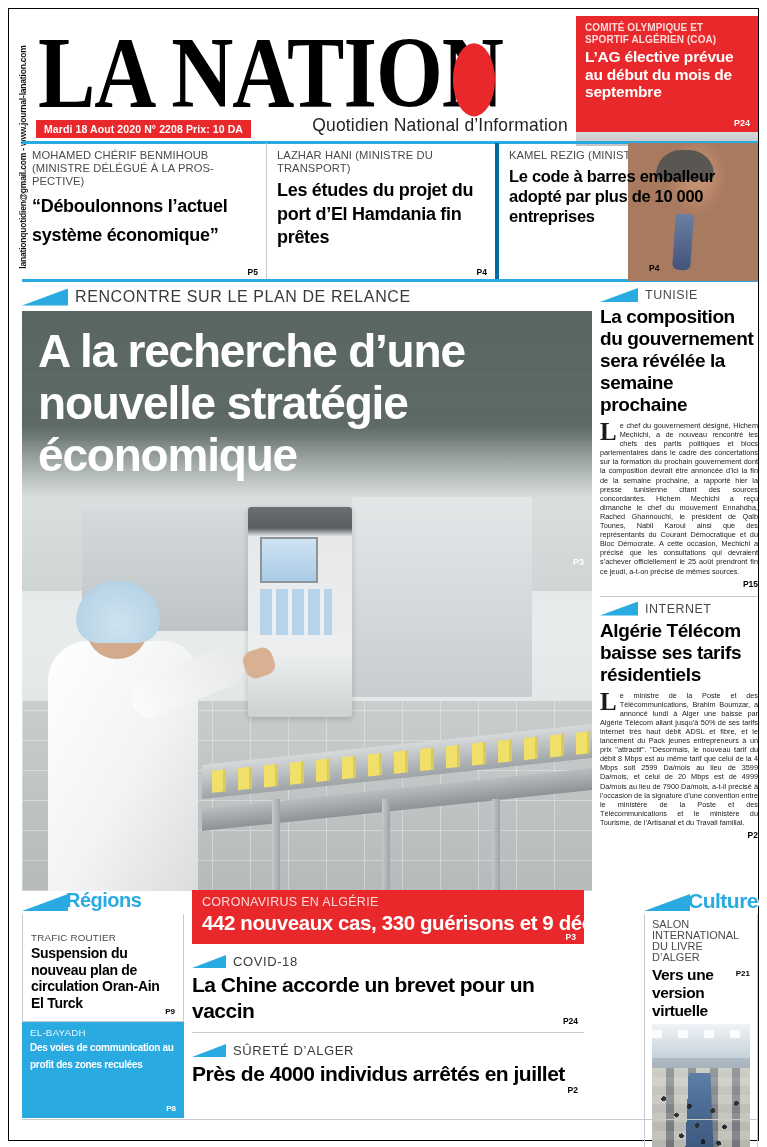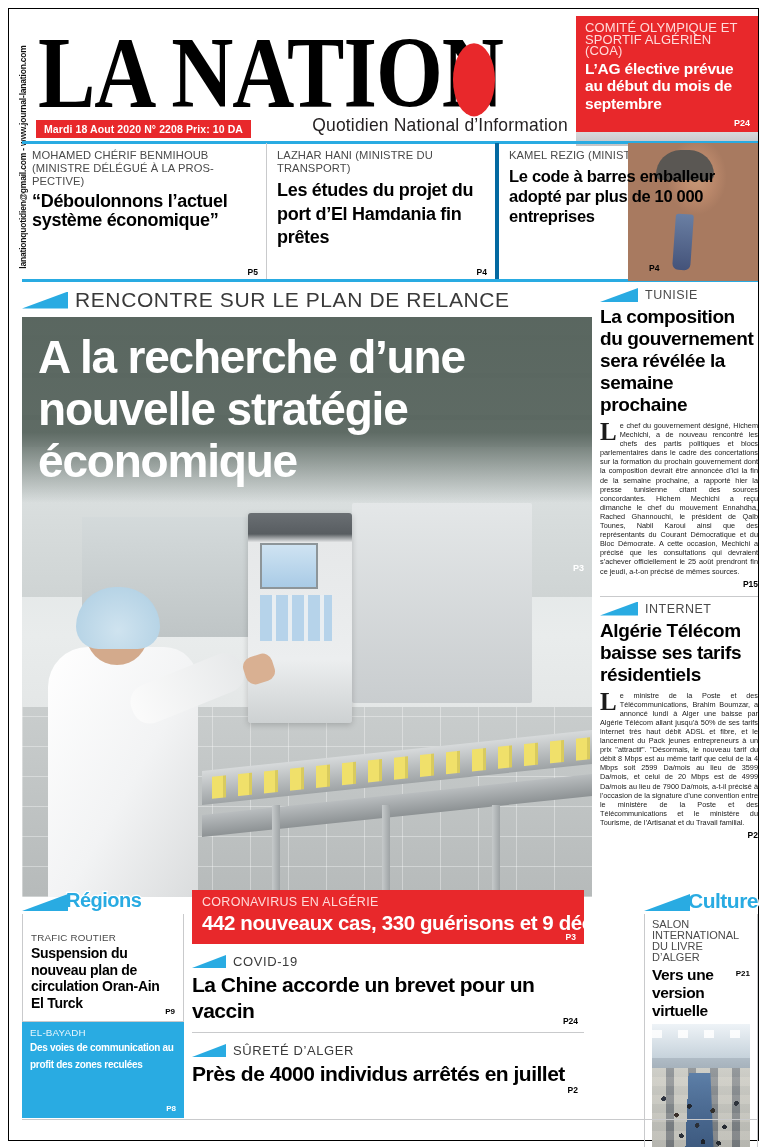--- a/index.html
+++ b/index.html
@@ -80,22 +80,22 @@
     white-space:nowrap;
   }
 
   
   .coa {
     position:absolute; left:576px; top:16px; width:182px; height:116px;
     background:#e8282b; color:#fff;
     padding:6px 8px 4px 9px;
   }
   .coa .kicker {
-    font-size:13px; line-height:11.5px; letter-spacing:0.1px;
-    color:#ffdad9; font-weight:normal;
+    font-size:10px; line-height:11.5px; letter-spacing:0.1px;
+    color:#ffdad9; font-weight:bold;
   }
   .coa .ttl {
     font-size:15.5px; line-height:17.5px; font-weight:bold;
     margin-top:3px; letter-spacing:-0.2px;
   }
   .coa .pg {
     position:absolute; right:8px; bottom:4px;
     font-size:9px; font-weight:bold;
   }
   .coa-photo {
@@ -124,21 +124,21 @@
   .t3 { left:477px; width:259px; overflow:hidden; }
   .teaser .kicker {
     font-size:11.2px; line-height:13px; color:#4a4a4a;
     letter-spacing:0.1px;
   }
   .teaser .ttl {
     font-weight:bold; color:#000;
     letter-spacing:-0.3px;
     margin-top:4px;
   }
-  .t1 .ttl { font-size:18px; line-height:19px; }
+  .t1 .ttl { font-size:18px; line-height:29px; }
   .t2 .ttl { font-size:18px; line-height:23.5px; }
   .t3 .ttl { font-size:16.5px; line-height:20px; position:relative; z-index:3;}
   .teaser .pg {
     position:absolute; font-size:8.5px; font-weight:bold; color:#000;
   }
   .t1 .pg { right:8px; bottom:4px; }
   .t2 .pg { right:8px; bottom:4px; }
   .t3 .pg { left:150px; bottom:8px; z-index:4;}
   .rezig-photo {
     position:absolute; right:-2px; top:-3px; width:132px; height:141px;
@@ -168,21 +168,21 @@
   }
   .flag { display:flex; align-items:center; gap:7px; }
   .tri {
     width:46px; height:17px; background:#29abe2;
     clip-path:polygon(0% 100%, 100% 0%, 100% 100%);
     flex:none;
   }
   .tri.sm { width:38px; height:14px; }
   .tri.xs { width:34px; height:13px; }
   .flag .lbl {
-    font-size:21px; color:#3a3a3a; letter-spacing:0.6px;
+    font-size:16px; color:#3a3a3a; letter-spacing:0.6px;
     white-space:nowrap;
   }
   .lead-photo {
     position:relative; margin-top:5px;
     width:570px; height:580px;
     overflow:hidden;
     background:#e9ebec;
   }
   
   .fac-bg {
@@ -568,21 +568,21 @@
     <div class="center-col">
       <div class="corona">
         <div class="kicker">CORONAVIRUS EN ALGÉRIE</div>
         <div class="ttl">442 nouveaux cas, 330 guérisons et 9 décès</div>
         <div class="pg">P3</div>
       </div>
 
       <div class="cbox">
         <div class="flag">
           <span class="tri xs"></span>
-          <span class="lbl" style="font-size:13px">COVID-19</span>
+          <span class="lbl" style="font-size:13px">COVID-18</span>
         </div>
         <div class="ttl">La Chine accorde un brevet pour un vaccin</div>
         <div class="pg">P24</div>
       </div>
 
       <div class="cdiv"></div>
 
       <div class="cbox">
         <div class="flag">
           <span class="tri xs"></span>

